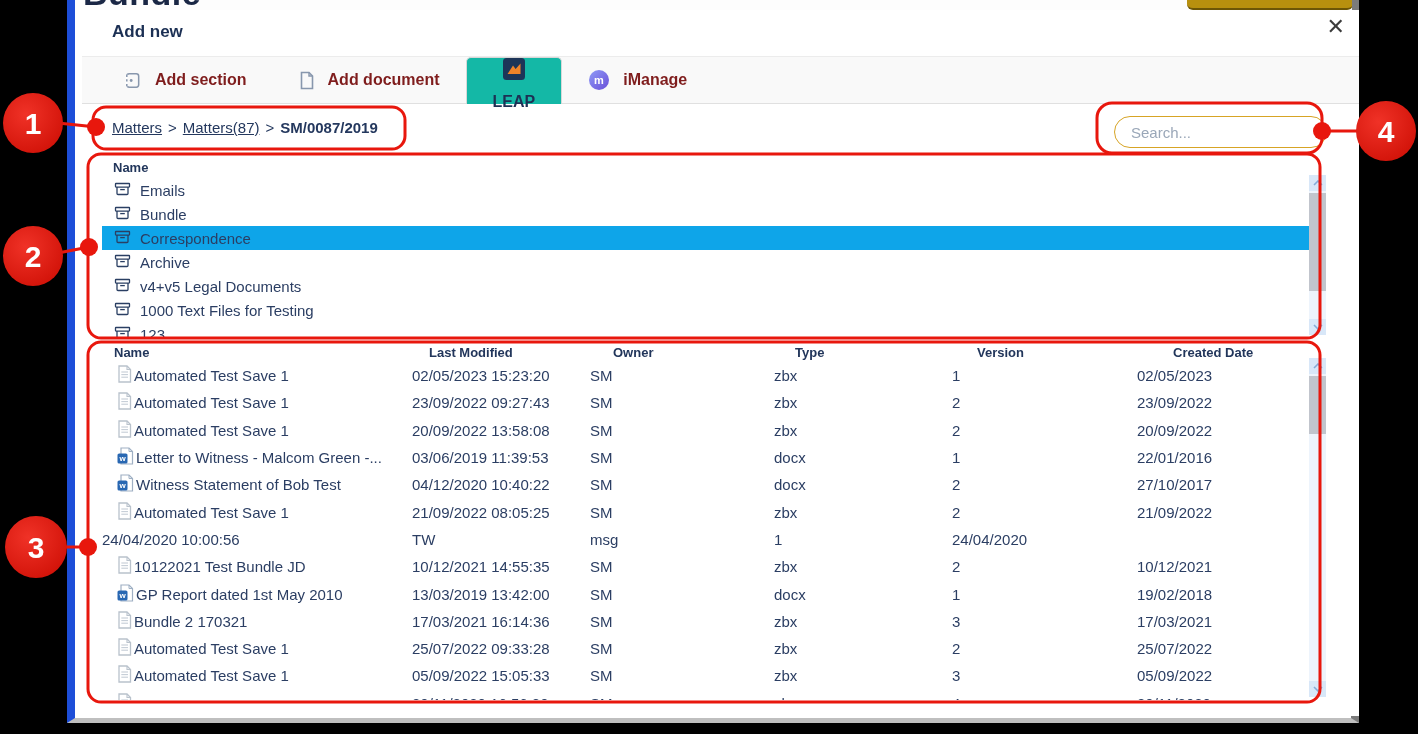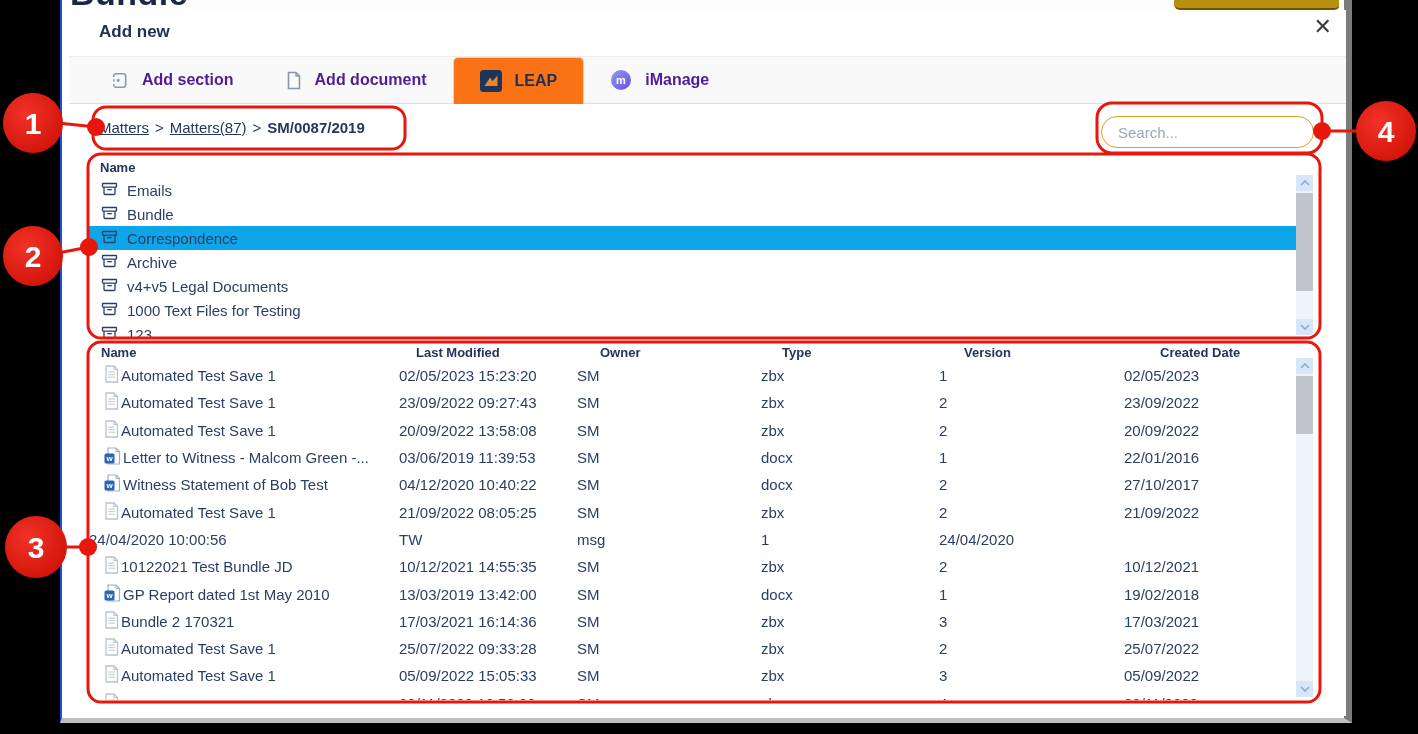--- a/index.html
+++ b/index.html
@@ -1,45 +1,45 @@
 <!DOCTYPE html>
 <html><head>
 <meta charset="utf-8">
 <style>
   * { box-sizing: border-box; margin: 0; padding: 0; }
   html,body { width:1418px; height:734px; background:#000; overflow:hidden;
               font-family:"Liberation Sans", sans-serif; }
   .stage { position:relative; width:1418px; height:734px; }
 
   
-  .app-window { position:absolute; left:60px; top:0; width:1292px; height:723px;
-                background:#fff; border-left:2px solid #1d4ed8; border-right:8px solid #7b7b7b;
+  .app-window { position:absolute; left:67px; top:0; width:1292px; height:723px;
+                background:#fff; border-left:8px solid #1d4ed8; border-right:8px solid #7b7b7b;
                 border-bottom:5px solid #bfbfbf; }
   .backdrop-strip { position:absolute; left:0; top:0; width:1277px; height:10px;
                     background:#fdfdfd; overflow:hidden; }
   .bg-title { position:absolute; left:8px; top:-26px; font-size:34px; font-weight:bold;
               color:#1a2745; letter-spacing:.5px; }
   .bg-button { position:absolute; left:1112px; top:-18px; width:166px; height:28px;
                background:#b8900e; border-radius:6px; border-bottom:2px solid #6d5606; }
 
   
   .modal { position:absolute; left:7px; top:10px; width:1277px; height:706px; background:#fff; }
   .modal-header { position:relative; height:47px; border-bottom:1px solid #ececec; }
   .modal-title { position:absolute; left:30px; top:12px; font-size:17px; font-weight:bold; color:#1c3054; }
   .close-btn { position:absolute; right:14px; top:6px; background:none; border:none;
                font-size:22px; color:#3c3c3c; cursor:pointer; line-height:1;
                font-family:"Liberation Sans", sans-serif; }
 
   .tabbar { position:relative; display:flex; align-items:stretch; height:47px;
             background:#f9f9f9; border-bottom:1px solid #e0e0e0; padding-left:15px; }
   .tab { display:flex; align-items:center; gap:13px; padding:0 26px; font-size:16px;
-         font-weight:600; color:#4c1d95; cursor:pointer; }
+         font-weight:600; color:#7f1d1d; cursor:pointer; }
   .tab .t-ico { display:flex; align-items:center; }
-  .tab.active { background:#f97316; border:1px solid #d8d8d8; border-bottom:none;
-                border-radius:5px 5px 0 0; color:#1d3054; margin-bottom:-1px; z-index:2; }
+  .tab.active { background:#14b8a6; border:1px solid #d8d8d8; border-bottom:none;
+                border-radius:5px 5px 0 0; color:#1d3054; margin-bottom:-1px; z-index:2;flex-direction:column; }
 
   .breadcrumb { position:absolute; left:30px; top:109px; font-size:15px; color:#24385e;
                 white-space:nowrap; }
   .breadcrumb a { color:#24385e; text-decoration:underline; cursor:pointer; }
   .breadcrumb .sep { margin:0 6px; }
   .breadcrumb .current { font-weight:bold; }
 
   .search-input { position:absolute; left:1032px; top:106px; width:213px; height:32px;
                   border:1.5px solid #d7a425; border-radius:17px; padding:0 16px;
                   font-size:15px; color:#2b3e63; outline:none;

